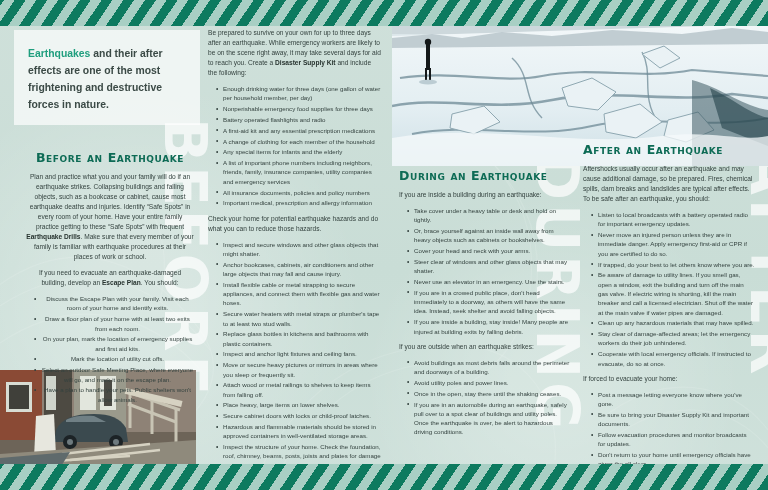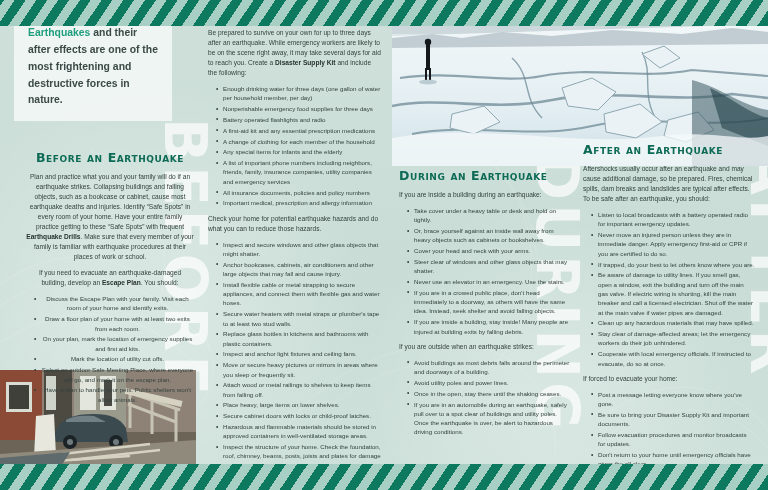--- a/index.html
+++ b/index.html
@@ -78,24 +78,24 @@
     z-index: 2;
     line-height: 1;
   }
   .wm-before { left: 156px; top: 118px;  font-size: 58px; }
   .wm-during { left: 528px; top: 152px;  font-size: 58px; }
   .wm-after  { left: 742px; top: 150px;  font-size: 58px; }
 
   
   .intro {
     position: absolute;
-    left: 14px; top: 20px;
-    width: 158px;
+    left: 14px; top: 30px;
+    width: 186px;
     background: rgba(255,255,255,.68);
-    padding: 5px 12px 12px 14px;
+    padding: 16px 12px 12px 14px;
     z-index: 5;
   }
   .intro p {
     font-size: 10.4px;
     line-height: 1.62;
     color: #3b4a46;
     font-weight: 600;
   }
   .intro .hl { color: #1f9e7e; font-weight: 700; }
 

